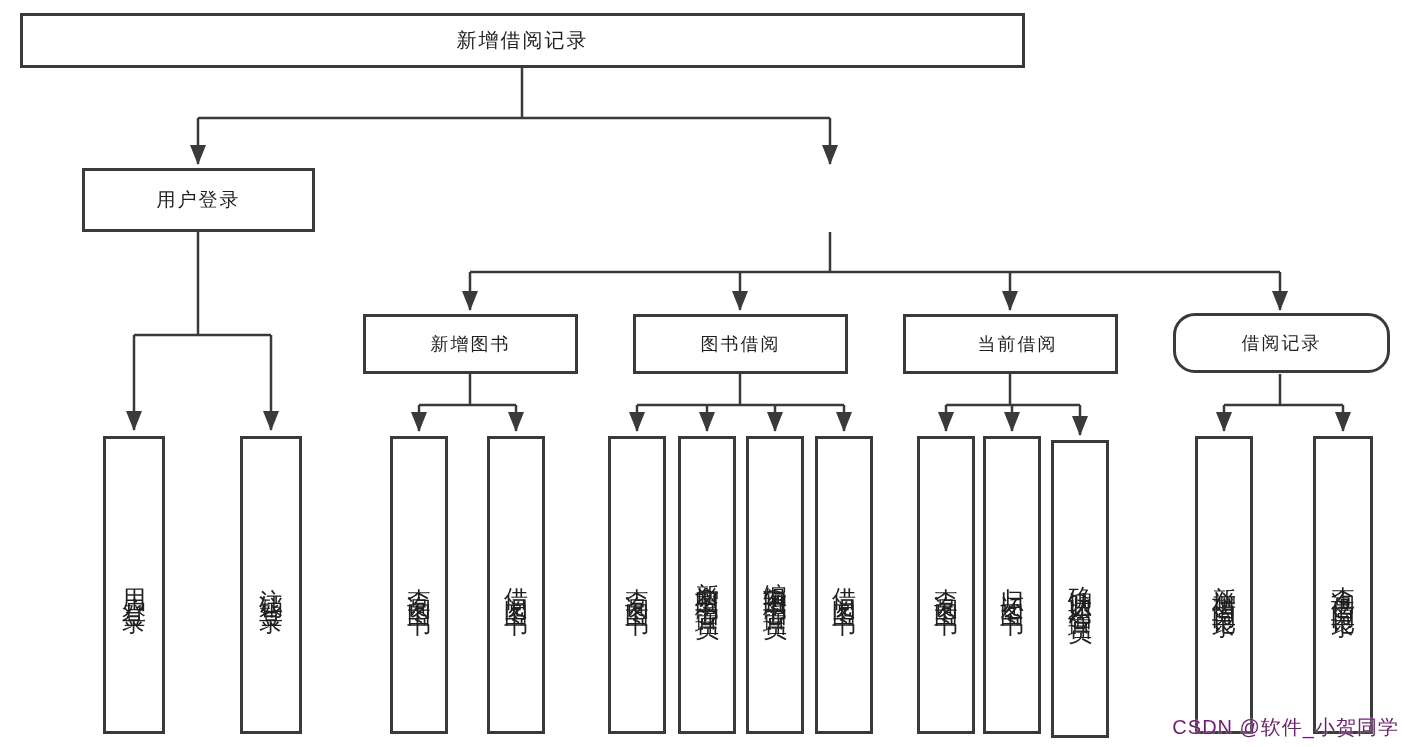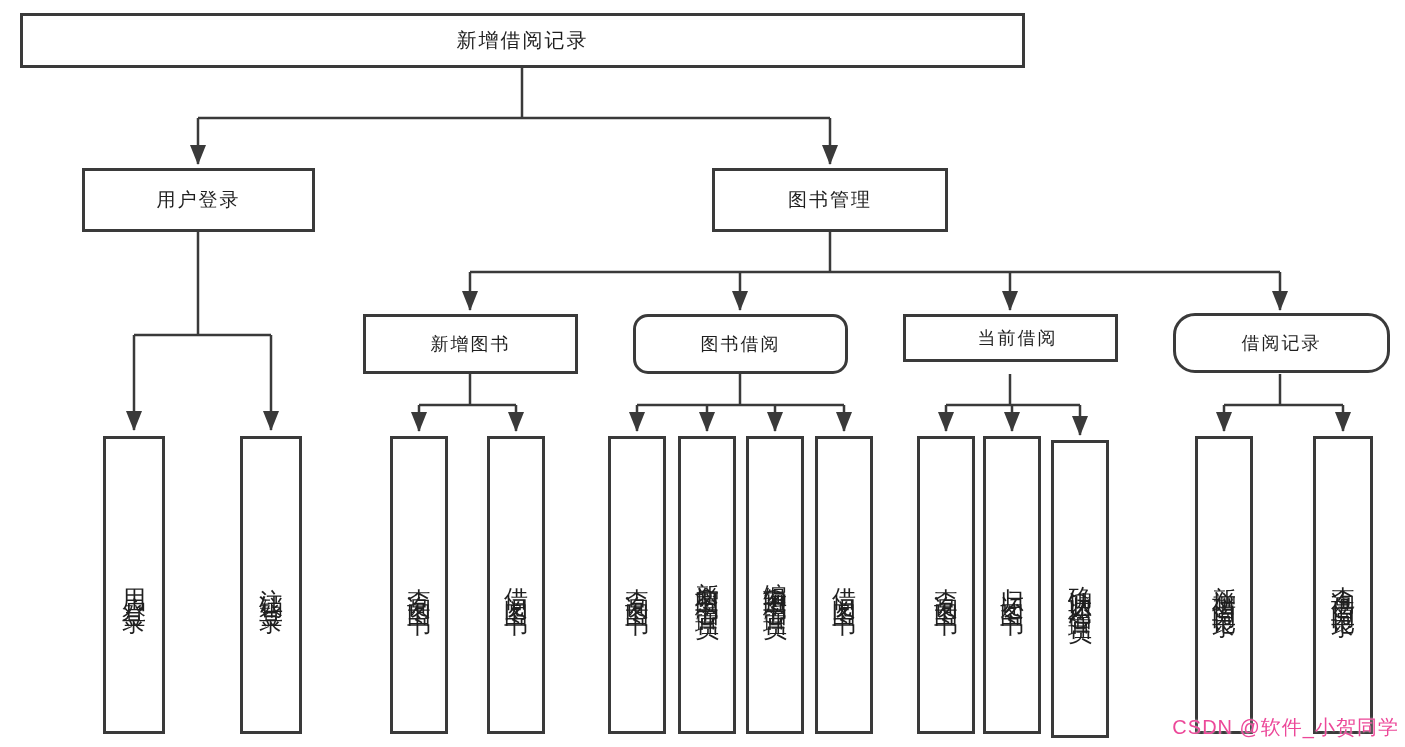--- a/index.html
+++ b/index.html
@@ -40,21 +40,21 @@
     letter-spacing: 8px;
     line-height: 1;
   }
   .watermark {
     position: absolute;
     right: 6px;
     top: 714px;
     z-index: 3;
     font-size: 20px;
     letter-spacing: 1px;
-    color: #ec4899;
+    color: #701a75;
     text-shadow: 0 0 2px rgba(255,255,255,0.9);
     white-space: nowrap;
   }
 </style>
 </head>
 <body>
 
 <div class="canvas">
 
   <svg class="wires" viewBox="0 0 1405 747" xmlns="http://www.w3.org/2000/svg">
@@ -103,25 +103,24 @@
       <path d="M1280,374 V405"></path>
       <path d="M1224,405 H1343"></path>
       <path d="M1224,405 V431" marker-end="url(#arr)"></path>
       <path d="M1343,405 V431" marker-end="url(#arr)"></path>
     </g>
   </svg>
 
   <div class="node hbox" style="left:20px; top:13px; width:1005px; height:55px; font-size:20px;">新增借阅记录</div>
 
   <div class="node hbox" style="left:82px; top:168px; width:233px; height:64px; font-size:19px;">用户登录</div>
-  <div class="node hbox" style="left:712px; top:168px; width:236px; height:64px; font-size:19px;">图书管理</div>
 
   <div class="node hbox" style="left:363px; top:314px; width:215px; height:60px; font-size:18px;">新增图书</div>
-  <div class="node hbox" style="left:633px; top:314px; width:215px; height:60px; font-size:18px;border-radius:15px;">图书借阅</div>
-  <div class="node hbox" style="left:903px; top:314px; width:215px; height:48px; font-size:18px;padding-left:14px;">当前借阅</div>
+  <div class="node hbox" style="left:633px; top:314px; width:215px; height:60px; font-size:18px;">图书借阅</div>
+  <div class="node hbox" style="left:903px; top:314px; width:215px; height:60px; font-size:18px;padding-left:14px;">当前借阅</div>
   <div class="node hbox" style="left:1173px; top:313px; width:217px; height:60px; font-size:18px;border-radius:22px;">借阅记录</div>
 
   <div class="node vbox" style="left:103px; top:436px; width:62px; height:298px;">用户登录</div>
   <div class="node vbox" style="left:240px; top:436px; width:62px; height:298px;">注销登录</div>
 
   <div class="node vbox" style="left:390px; top:436px; width:58px; height:298px;">查询图书</div>
   <div class="node vbox" style="left:487px; top:436px; width:58px; height:298px;">借阅图书</div>
 
   <div class="node vbox" style="left:608px; top:436px; width:58px; height:298px;">查询图书</div>
   <div class="node vbox" style="left:678px; top:436px; width:58px; height:298px; letter-spacing:5px;">新增图书（管理员）</div>

